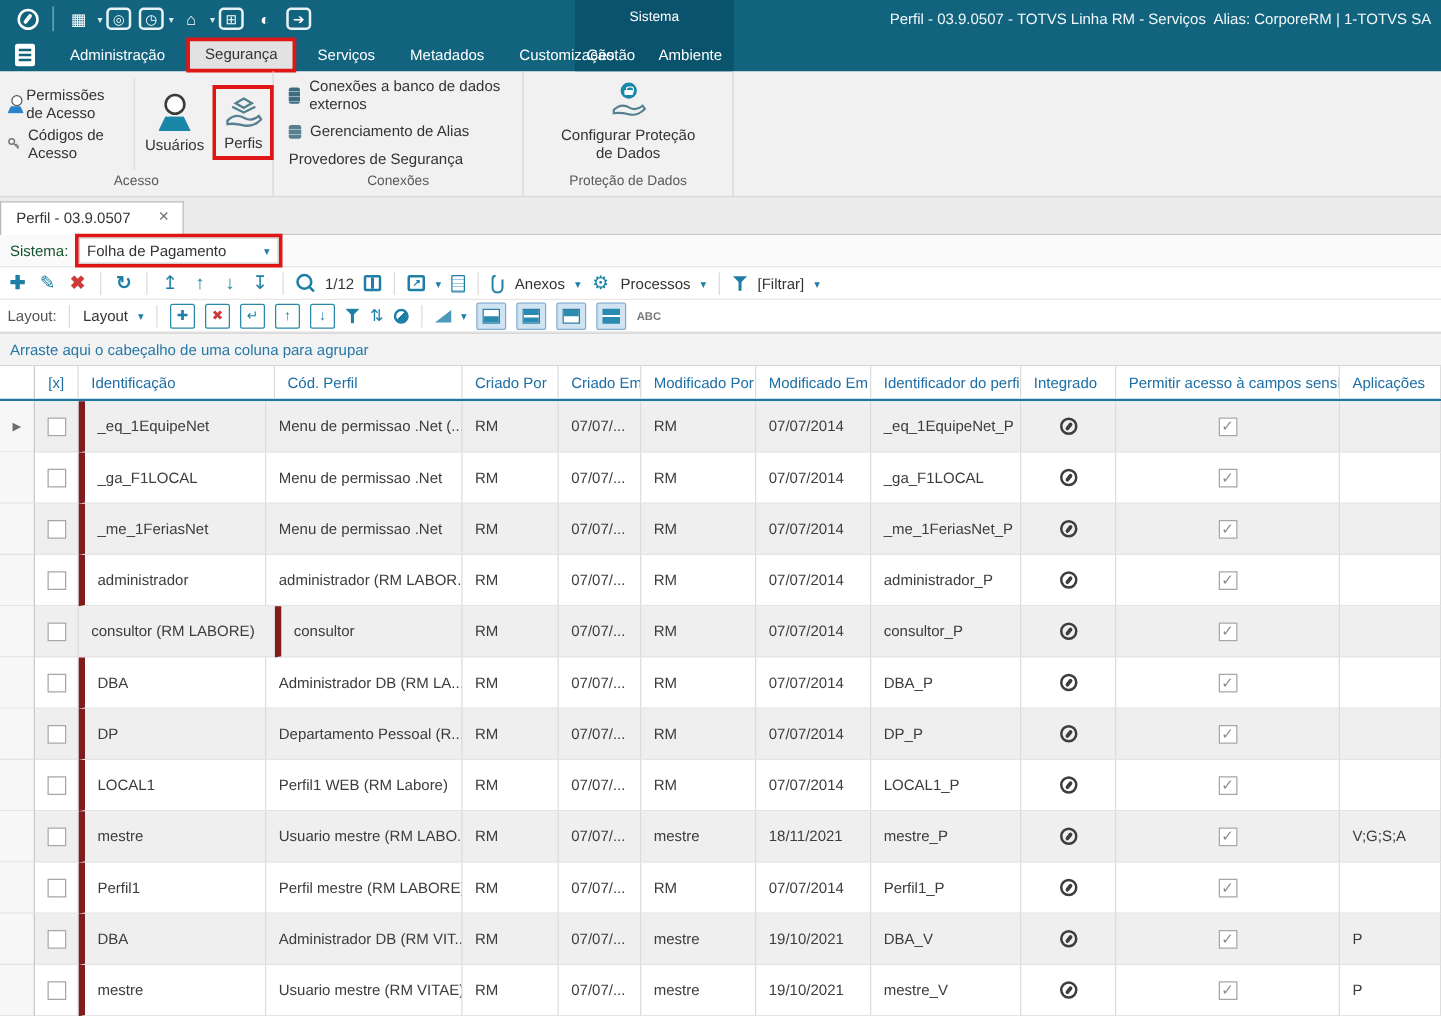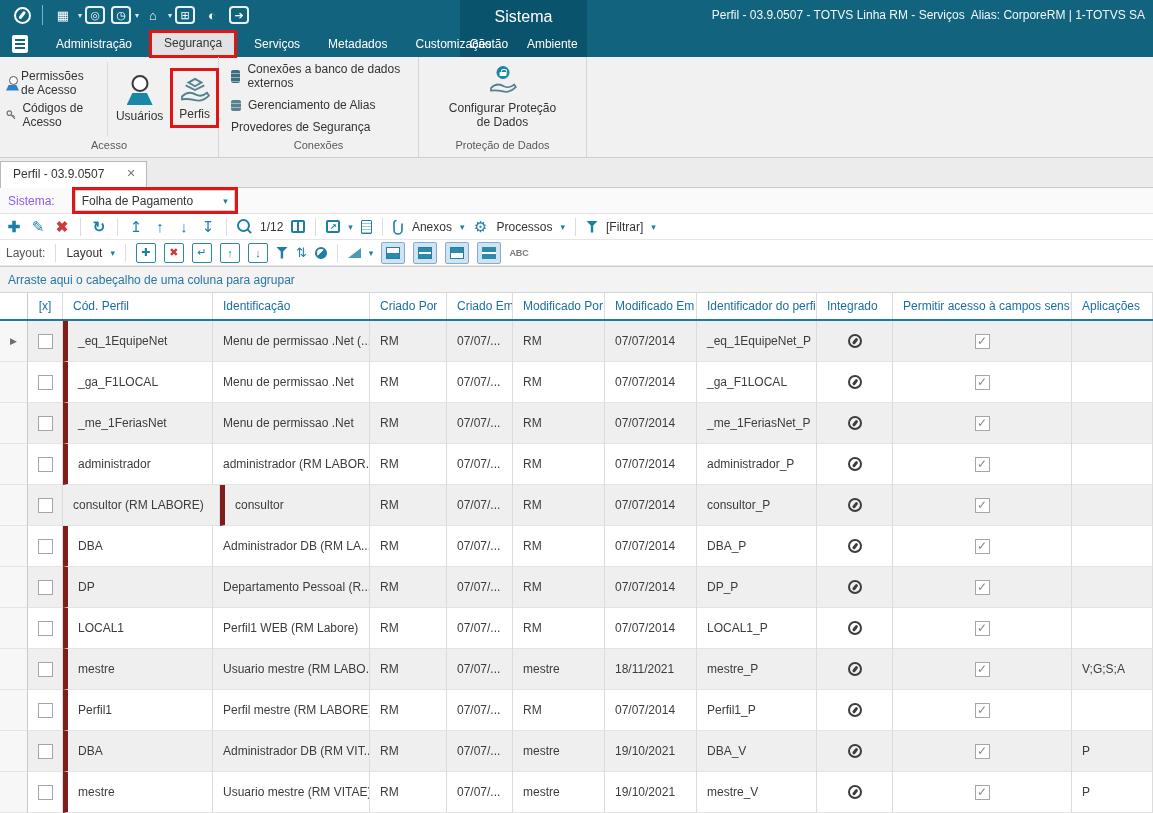--- a/index.html
+++ b/index.html
@@ -14,21 +14,21 @@
   .header .dark-block { position:absolute; left:460px; top:0; width:127px; height:57px; background:#0a536d; }
   .titlebar { position:relative; height:30px; display:flex; align-items:center; padding:0 8px; }
   .titlebar .ico { width:22px; height:22px; display:flex; align-items:center; justify-content:center;
                    margin:0 3px; font-size:13px; color:#fff; }
   .titlebar .boxed { border:2px solid #e8f2f5; border-radius:4px; width:20px; height:18px; font-size:11px; }
   .titlebar .sep { width:1px; height:20px; background:#7fb3c4; margin:0 6px; }
   .chev { font-size:8px; margin-left:1px; color:#dcebf1; }
   .logo-slash { width:17px; height:17px; border:2.5px solid #fff; border-radius:50%; position:relative; display:inline-block; }
   .logo-slash::after { content:""; position:absolute; left:50%; top:50%; width:2.5px; height:9px; background:#fff;
                        transform:translate(-50%,-50%) rotate(38deg); border-radius:2px; }
-  .sys-label { position:absolute; top:8px; left:460px; width:127px; text-align:center; font-size:16px; color:#fff; }
+  .sys-label { position:absolute; top:8px; left:460px; width:127px; text-align:center; font-size:11px; color:#fff; }
   .win-title { margin-left:auto; font-size:12px; color:#f2f8fa; white-space:pre; }
   .menubar { position:relative; height:27px; display:flex; align-items:center; }
   .menu-burger { width:16px; height:18px; margin:0 14px 0 12px; border-radius:2px; background:#fff; position:relative; }
   .menu-burger::before { content:""; position:absolute; left:3px; top:4px; width:10px; height:2px; background:#11637e;
                           box-shadow:0 4px 0 #11637e, 0 8px 0 #11637e; }
   .menu-item { padding:4px 14px; color:#fff; cursor:default; }
   .menu-item.active { background:#e2e2e2; color:#333; box-shadow:0 0 0 3px #e01616; margin:0 6px; padding:3px 12px; }
   .menu-sys { position:absolute; left:460px; width:127px; display:flex; justify-content:space-around; }
   .menu-sys .menu-item { padding:4px 2px; }
   
@@ -61,21 +61,21 @@
   .lock-badge::before { content:""; position:absolute; left:4px; top:3px; width:5px; height:4px;
                         border:1.5px solid #fff; border-bottom:none; border-radius:3px 3px 0 0; }
   .lock-badge::after { content:""; position:absolute; left:3px; top:6px; width:7px; height:4px; background:#fff; border-radius:1px; }
   
   .tabstrip { height:30px; background:#ececec; border-bottom:1px solid #c9c9c9; display:flex; align-items:flex-end; }
   .doc-tab { height:27px; background:#fff; border:1px solid #b9b9b9; border-bottom:none; padding:5px 10px 0 12px;
              display:flex; align-items:flex-start; gap:22px; font-size:12px; color:#333; margin-bottom:-1px; }
   .doc-tab .close { color:#777; font-size:11px; }
   
   .sysrow { height:26px; background:#fafafa; border-bottom:1px solid #e2e2e2; display:flex; align-items:center; padding-left:8px; }
-  .sysrow .lbl { color:#8b5cf6; margin-right:16px; }
+  .sysrow .lbl { color:#14532d; margin-right:4px; }
   .dropdown { width:160px; height:21px; background:#fff; border:1px solid #cfcfcf; box-shadow:0 0 0 3px #e01616;
               display:flex; align-items:center; padding:0 6px; margin-left:4px; }
   .dropdown .val { flex:1; color:#333; }
   .dropdown .caret { color:#1d7fa6; font-size:9px; }
   
   .toolbar { height:26px; background:#fff; border-bottom:1px solid #e6e6e6; display:flex; align-items:center; padding:0 6px; gap:8px; }
   .toolbar .tsep { width:1px; height:18px; background:#dcdcdc; margin:0 2px; }
   .tico { color:#1d7fa6; font-size:15px; line-height:1; display:inline-flex; align-items:center; justify-content:center; min-width:16px; }
   .tico.red { color:#cc3a3a; }
   .tico.bold { font-weight:bold; }
@@ -318,22 +318,22 @@
   <span class="abc">ABC</span>
 </div>
 
 <div class="groupbar">
   <span>Arraste aqui o cabeçalho de uma coluna para agrupar</span>
 </div>
 
 <div class="grid-header" id="grid-header">
     <div class="gh-cell" style="width: 28px; border-right-color: rgb(201, 201, 201);"></div>
     <div class="gh-cell center" style="width: 35px;">[x]</div>
+    <div class="gh-cell" style="width: 157px;">Identificação</div>
     <div class="gh-cell" style="width: 150px;">Cód. Perfil</div>
-    <div class="gh-cell" style="width: 157px;">Identificação</div>
     <div class="gh-cell" style="width: 77px;">Criado Por</div>
     <div class="gh-cell" style="width: 66px;">Criado Em</div>
     <div class="gh-cell" style="width: 92px;">Modificado Por</div>
     <div class="gh-cell" style="width: 92px;">Modificado Em</div>
     <div class="gh-cell" style="width: 120px;">Identificador do perfil</div>
     <div class="gh-cell" style="width: 76px;">Integrado</div>
     <div class="gh-cell" style="width: 179px;">Permitir acesso à campos sensíveis</div>
     <div class="gh-cell" style="width: 81px;">Aplicações</div>
   </div>
 <div class="grid-body" id="grid-body">

